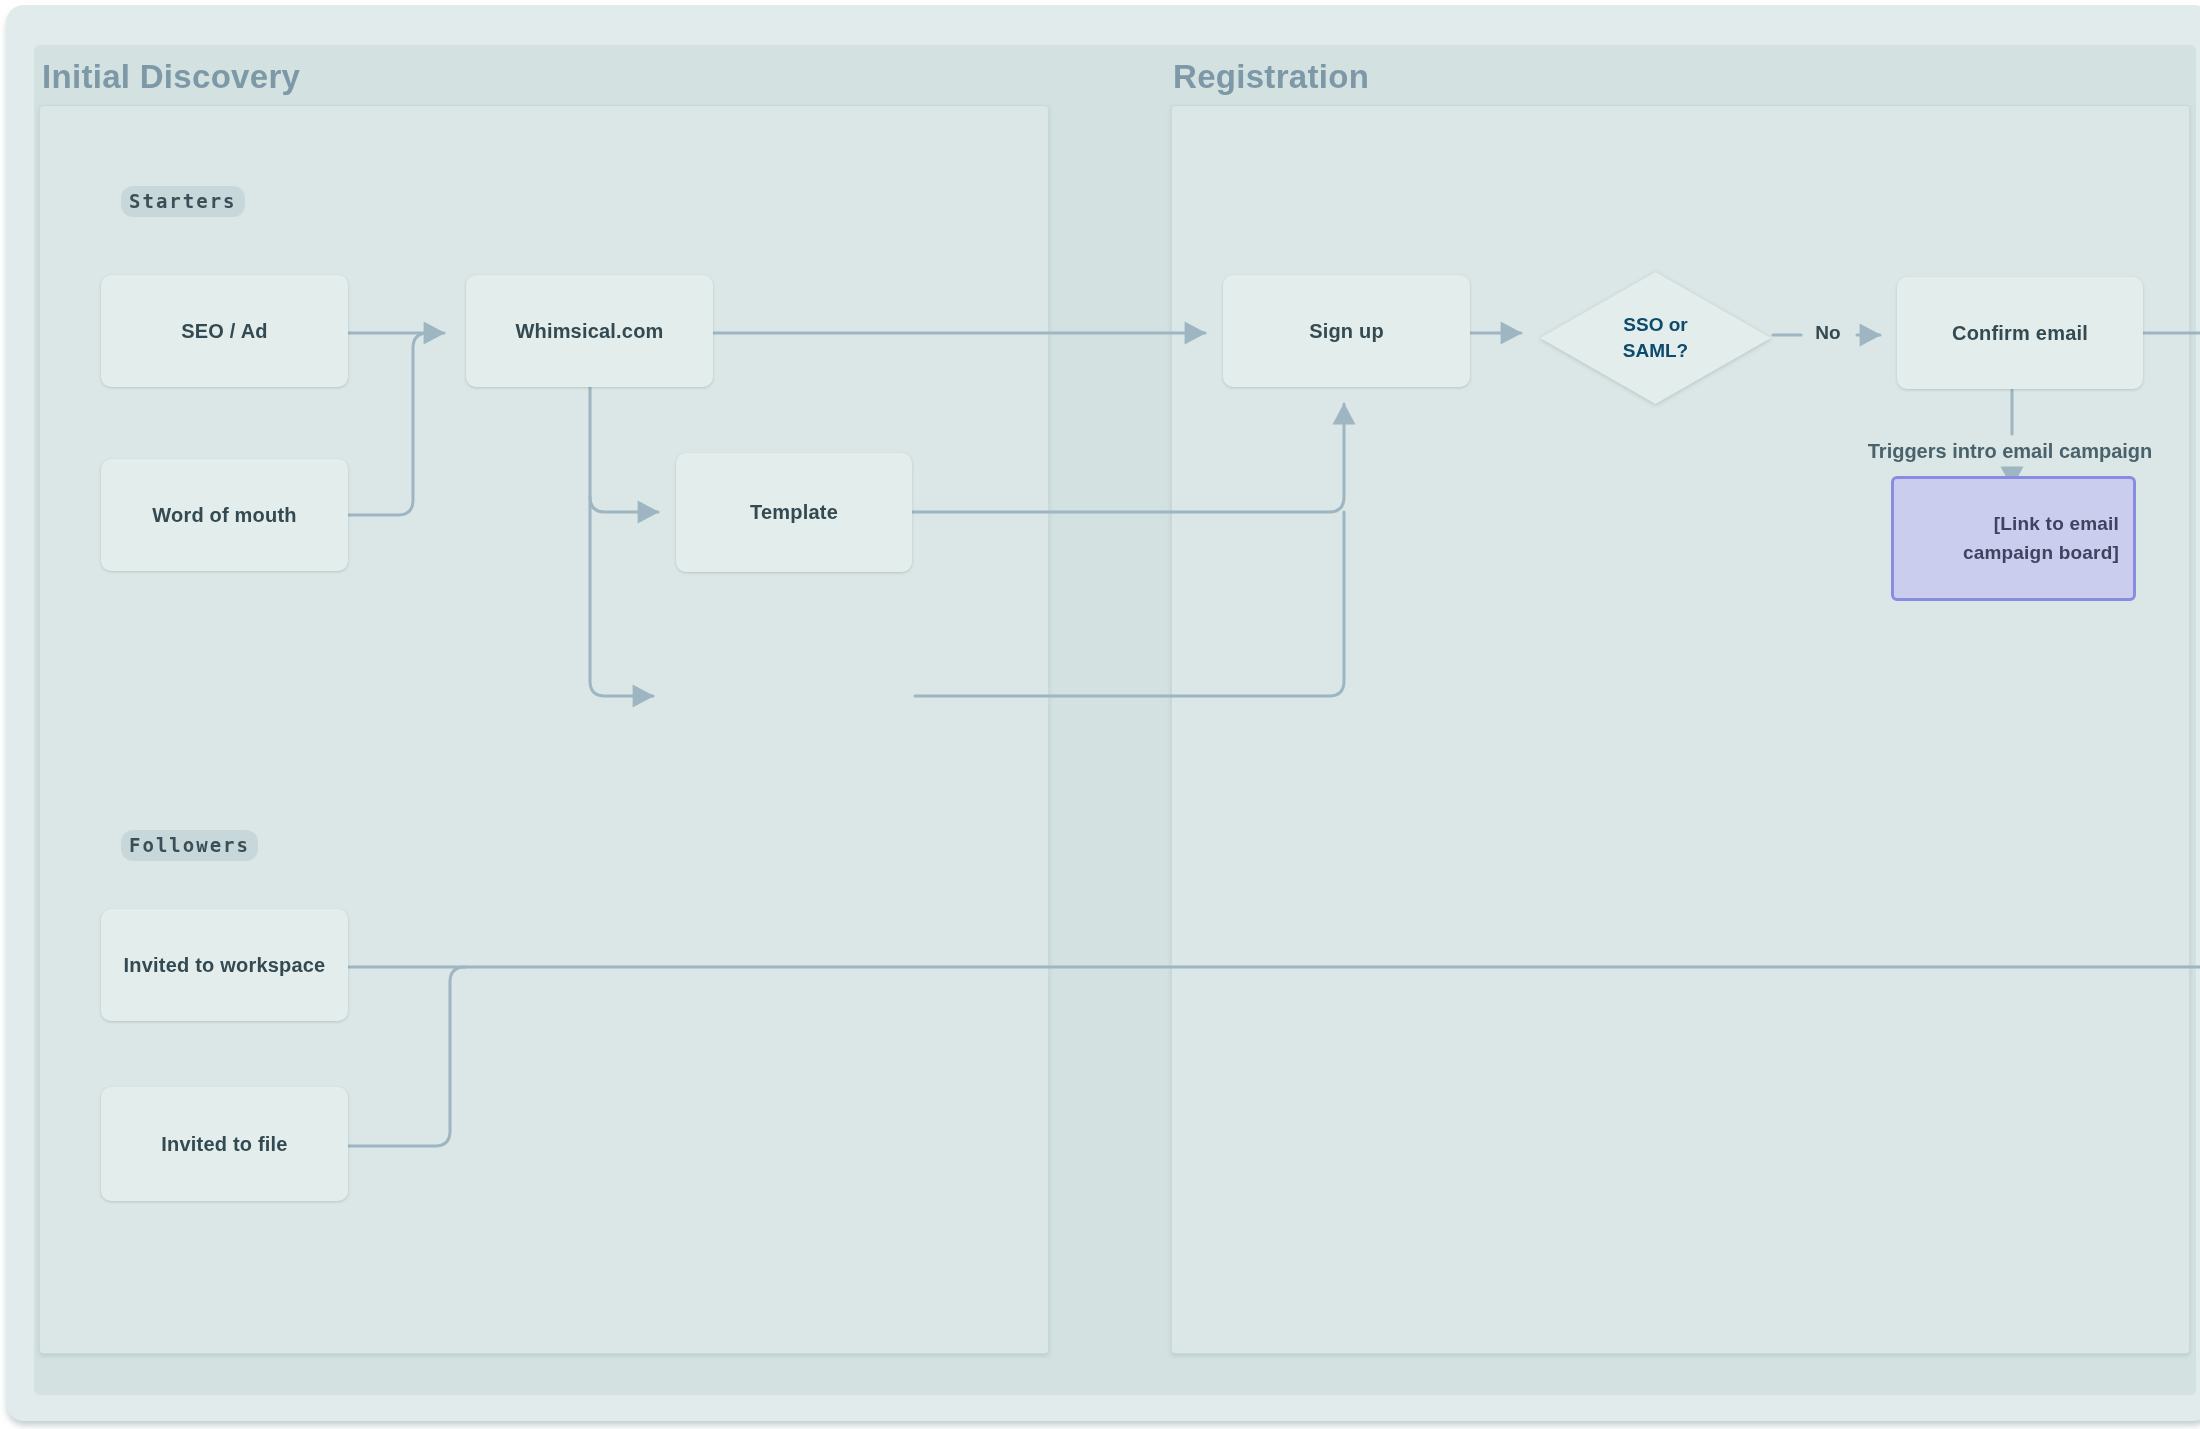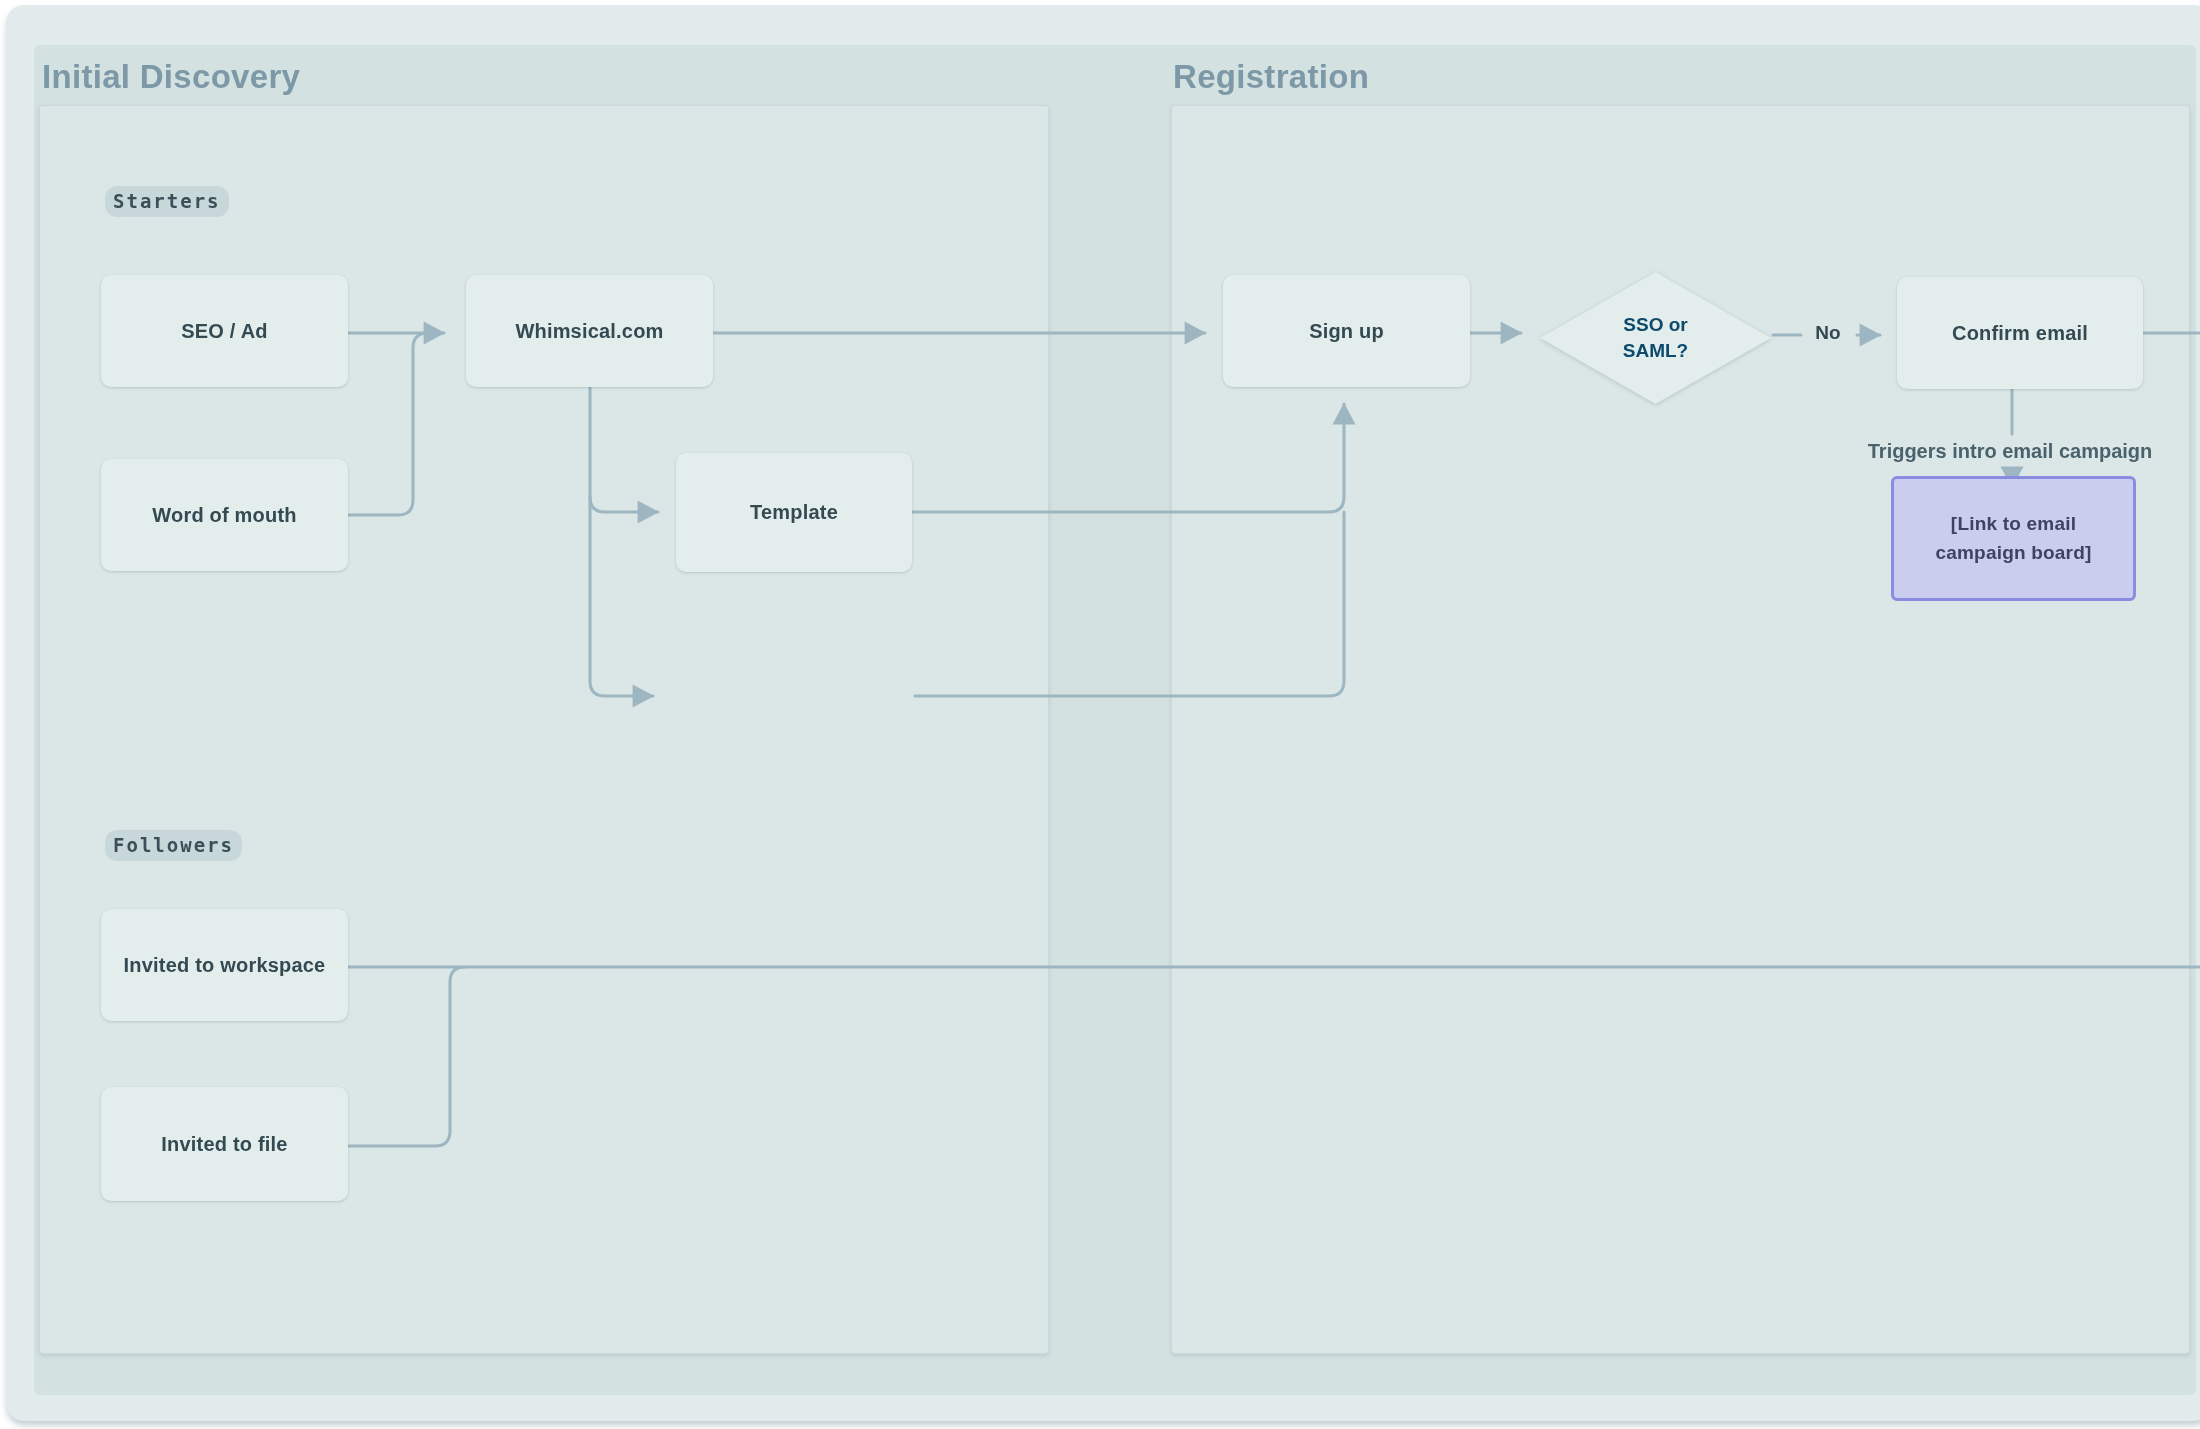--- a/index.html
+++ b/index.html
@@ -29,29 +29,29 @@
     position:absolute;top:57px;height:40px;line-height:40px;
     font-size:33px;font-weight:700;color:#7d98a7;letter-spacing:.3px;
     white-space:nowrap;
   }
   .title-1{left:42px;}
   .title-2{left:1173px;}
   .badge{
     position:absolute;height:31px;line-height:31px;padding:0 8px;
     background:#c8d8da;color:#3a4f57;border-radius:12px;
     font-family:"DejaVu Sans Mono",monospace;font-size:19px;font-weight:700;
-    letter-spacing:2px;white-space:nowrap;
+    letter-spacing:2px;white-space:nowrap;margin-left:16px;
   }
   .badge-starters{left:105px;top:186px;}
   .badge-followers{left:105px;top:830px;}
   .node{
     position:absolute;display:flex;align-items:center;justify-content:center;
     background:#e3edeb;border-radius:10px;
     box-shadow:0 1px 3px rgba(84,110,120,.28);
-    font-size:20px;font-weight:600;color:#344a52;text-align:center;
+    font-size:20px;font-weight:600;color:#344a52;text-align:right;
     letter-spacing:.2px;box-sizing:border-box;padding:6px 14px;
   }
   .node-sandbox{
     background:#d5e0e0;border:2px dashed #8ea4ae;border-radius:4px;
     box-shadow:none;
   }
   .node-link{
     background:#cacdee;border:3px solid #8a8ce2;border-radius:6px;
     color:#3e4360;line-height:1.5;box-shadow:none;font-size:19px;
   }

